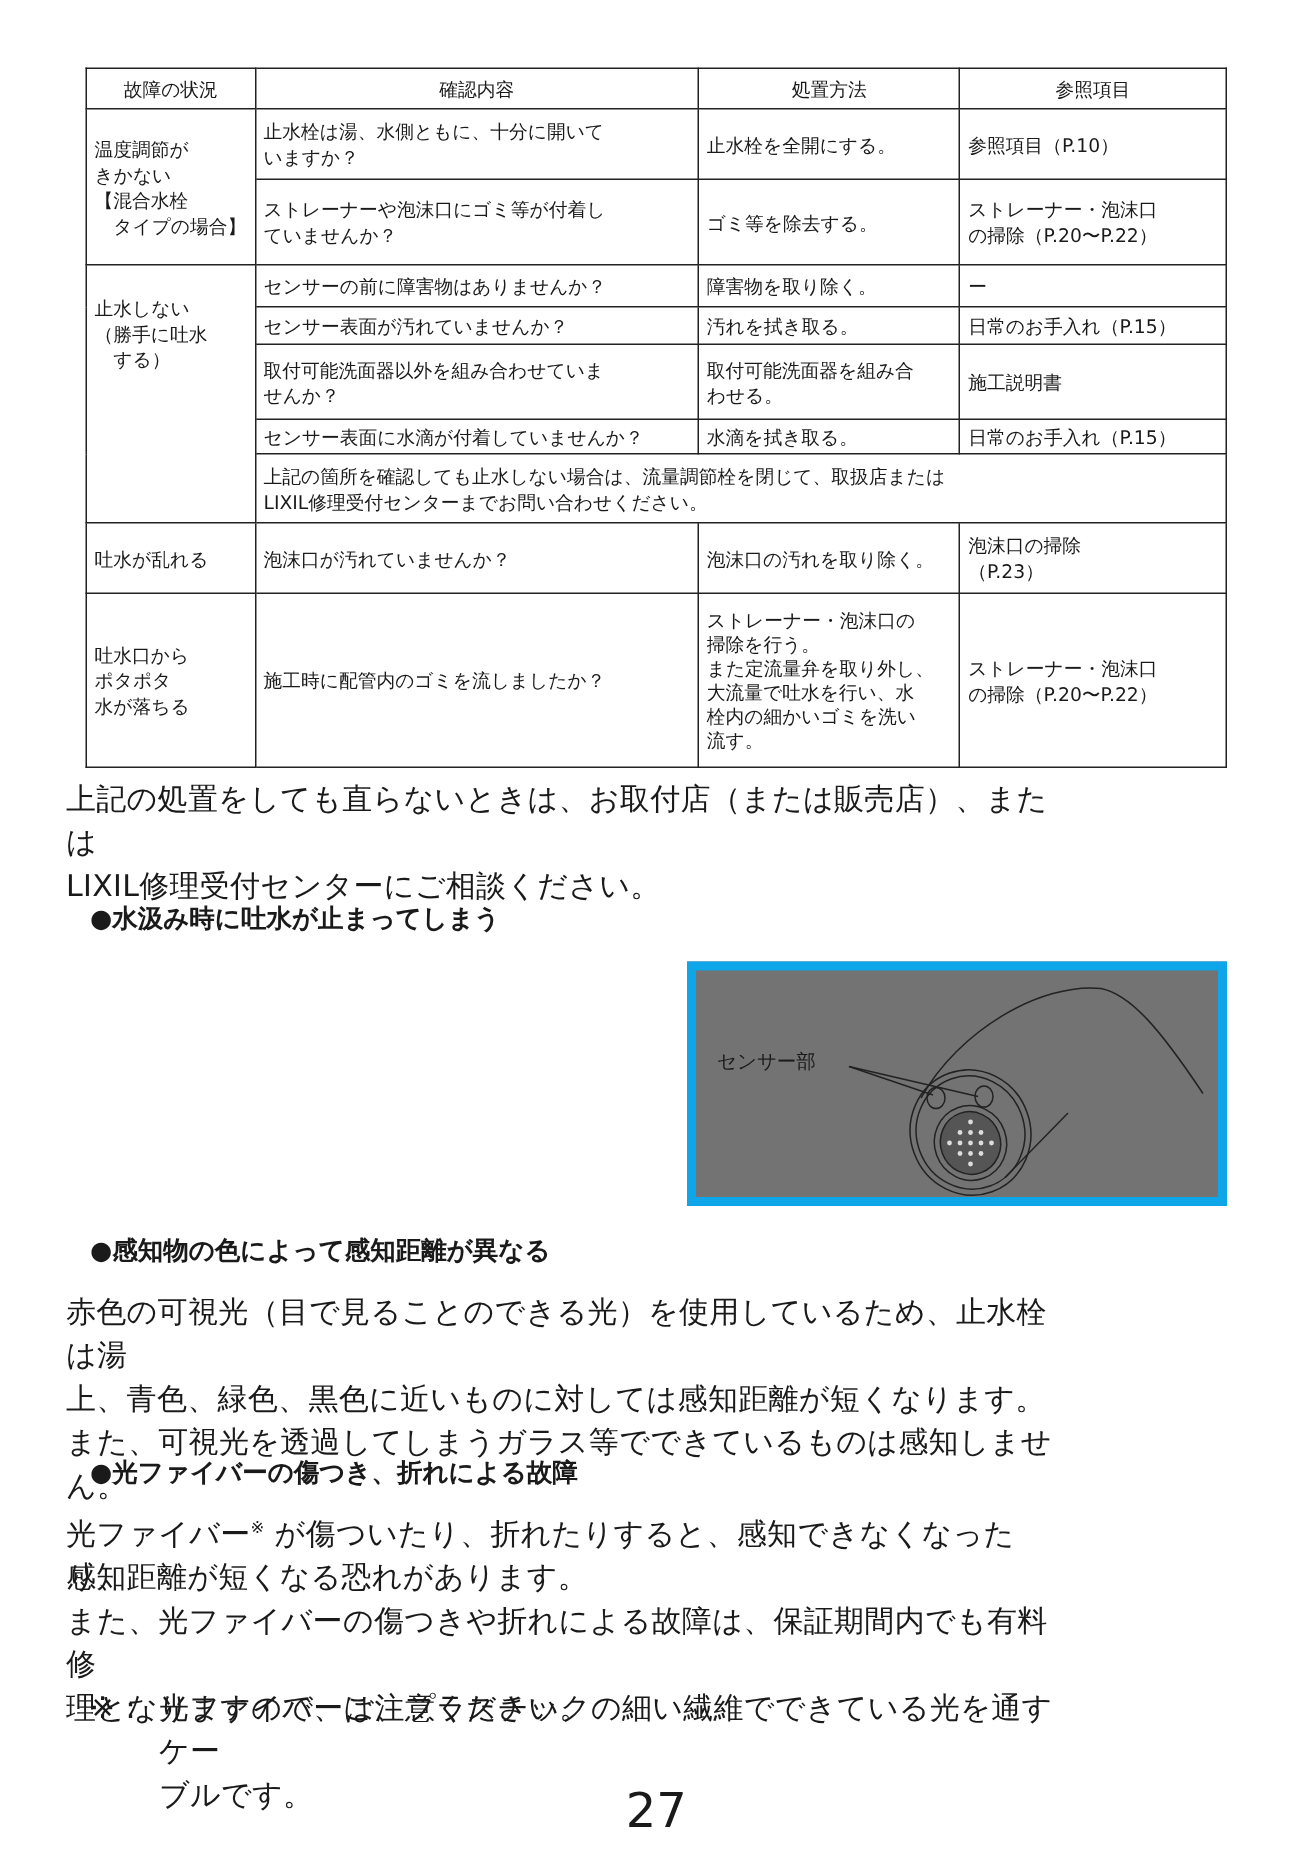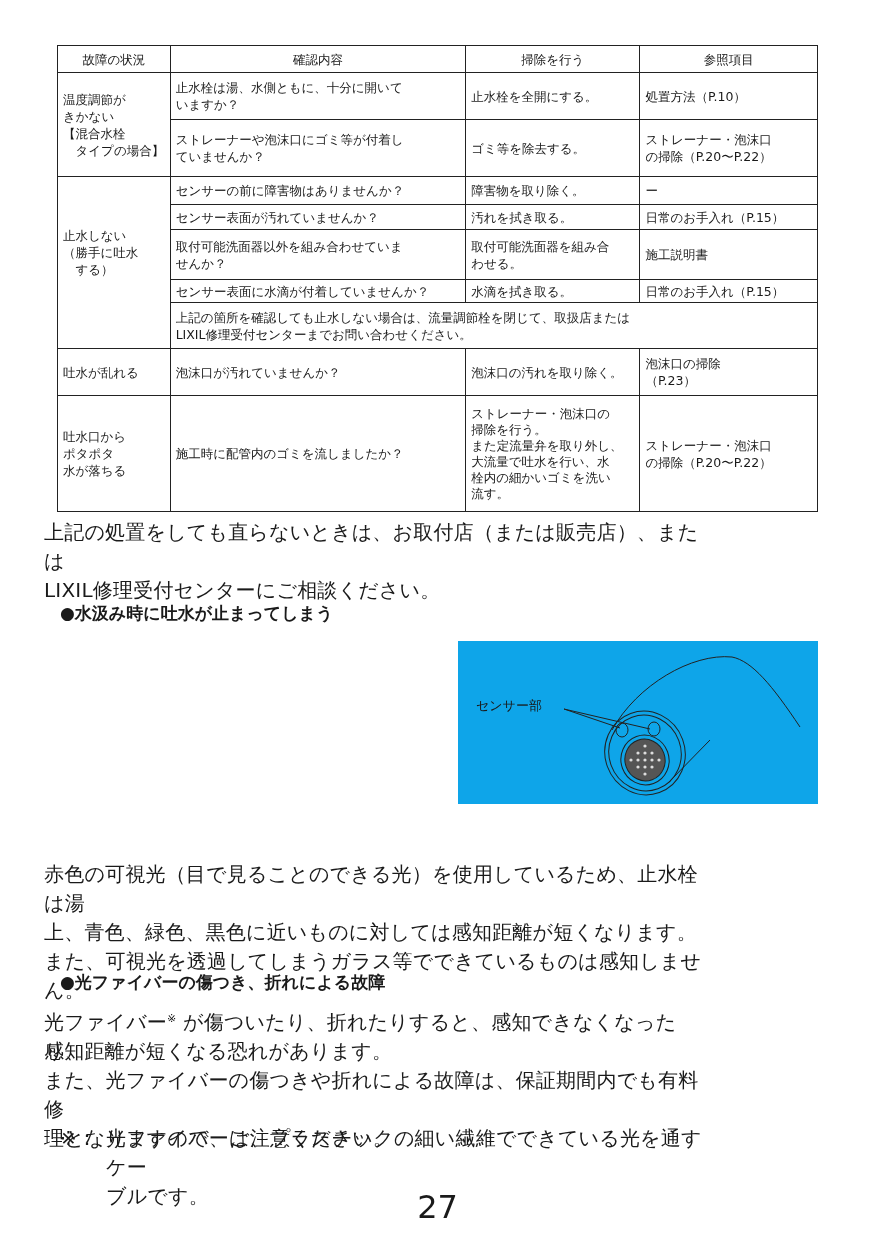--- a/index.html
+++ b/index.html
@@ -10,65 +10,65 @@
   table.trouble { position:absolute; left:57px; top:45px; width:761px;
                   border-collapse:collapse; table-layout:fixed; font-size:12.5px; line-height:17px; }
   table.trouble td, table.trouble th { border:1px solid #222; padding:2px 5px; vertical-align:middle;
                   font-weight:normal; text-align:left; }
   table.trouble th { text-align:center; height:22px; }
   .c1 { width:106px; } .c2 { width:278px; } .c3 { width:164px; } .c4 { width:167px; }
   .pre { white-space:pre-line; }
 
   .para { position:absolute; left:44px; font-size:20px; line-height:29px; letter-spacing:0.2px; white-space:pre-line; }
   .heading { position:absolute; left:60px; font-size:17px; font-weight:bold; line-height:32px; }
-  .figure { position:absolute; left:458px; top:641px; width:360px; height:163px; border:4px solid #0ea5e9; box-sizing:border-box; background:#0ea5e9; }
+  .figure { position:absolute; left:458px; top:641px; width:360px; height:163px; border:6px solid #0ea5e9; box-sizing:border-box; background:#737373; }
   .fig-label { position:absolute; left:14px; top:52px; font-size:13px; }
   .page-num { position:absolute; left:0; width:875px; top:1188px; text-align:center; font-size:32px; }
   sup.mark { font-size:11px; vertical-align:top; position:relative; top:-4px; }
 </style>
 </head>
 <body>
 
 <div class="page">
 
   <table class="trouble">
     <colgroup>
         <col class="c1">
         <col class="c2">
         <col class="c3">
         <col class="c4">
       </colgroup>
     <tbody>
         <tr>
       <th>故障の状況</th>
       <th>確認内容</th>
-      <th>掃除を行う</th>
+      <th>処置方法</th>
       <th>参照項目</th>
     </tr>
 
     <tr style="height:47px">
       <td rowspan="2" class="pre">温度調節が
 きかない
 【混合水栓
 　タイプの場合】</td>
       <td class="pre">止水栓は湯、水側ともに、十分に開いて
 いますか？</td>
       <td class="pre">止水栓を全開にする。</td>
-      <td class="pre">処置方法（P.10）</td>
+      <td class="pre">参照項目（P.10）</td>
     </tr>
     <tr style="height:57px">
       <td class="pre">ストレーナーや泡沫口にゴミ等が付着し
 ていませんか？</td>
       <td class="pre">ゴミ等を除去する。</td>
       <td class="pre">ストレーナー・泡沫口
 の掃除（P.20〜P.22）</td>
     </tr>
 
     <tr style="height:28px">
-      <td rowspan="5" class="pre" style="vertical-align:top;padding-top:50px">止水しない
+      <td rowspan="5" class="pre" style="vertical-align:top;padding-top:20px">止水しない
 （勝手に吐水
 　する）</td>
       <td class="pre">センサーの前に障害物はありませんか？</td>
       <td class="pre">障害物を取り除く。</td>
       <td class="pre">ー</td>
     </tr>
     <tr style="height:25px">
       <td class="pre">センサー表面が汚れていませんか？</td>
       <td class="pre">汚れを拭き取る。</td>
       <td class="pre">日常のお手入れ（P.15）</td>
@@ -151,20 +151,21 @@
           <circle cx="183" cy="122" r="1.6"></circle>
           <circle cx="190" cy="122" r="1.6"></circle>
         <circle cx="169" cy="115" r="1.6"></circle>
           <circle cx="197" cy="115" r="1.6"></circle>
         <circle cx="183" cy="101" r="1.6"></circle>
           <circle cx="183" cy="129" r="1.6"></circle>
       </g>
     </svg>
   </div>
 
+  <div class="heading" style="top:818px">●感知物の色によって感知距離が異なる</div>
   <div class="para" style="top:860px">赤色の可視光（目で見ることのできる光）を使用しているため、止水栓は湯
 上、青色、緑色、黒色に近いものに対しては感知距離が短くなります。
 また、可視光を透過してしまうガラス等でできているものは感知しません。</div>
 
   <div class="heading" style="top:966px">●光ファイバーの傷つき、折れによる故障</div>
   <div class="para" style="top:1008px"><span>光ファイバー</span><sup class="mark">※</sup><span> が傷ついたり、折れたりすると、感知できなくなったり、</span></div>
   <div class="para" style="top:1037px">感知距離が短くなる恐れがあります。
 また、光ファイバーの傷つきや折れによる故障は、保証期間内でも有料修
 理となりますので、ご注意ください。</div>
   <div class="para" style="top:1124px;left:60px;width:40px">※：</div>

